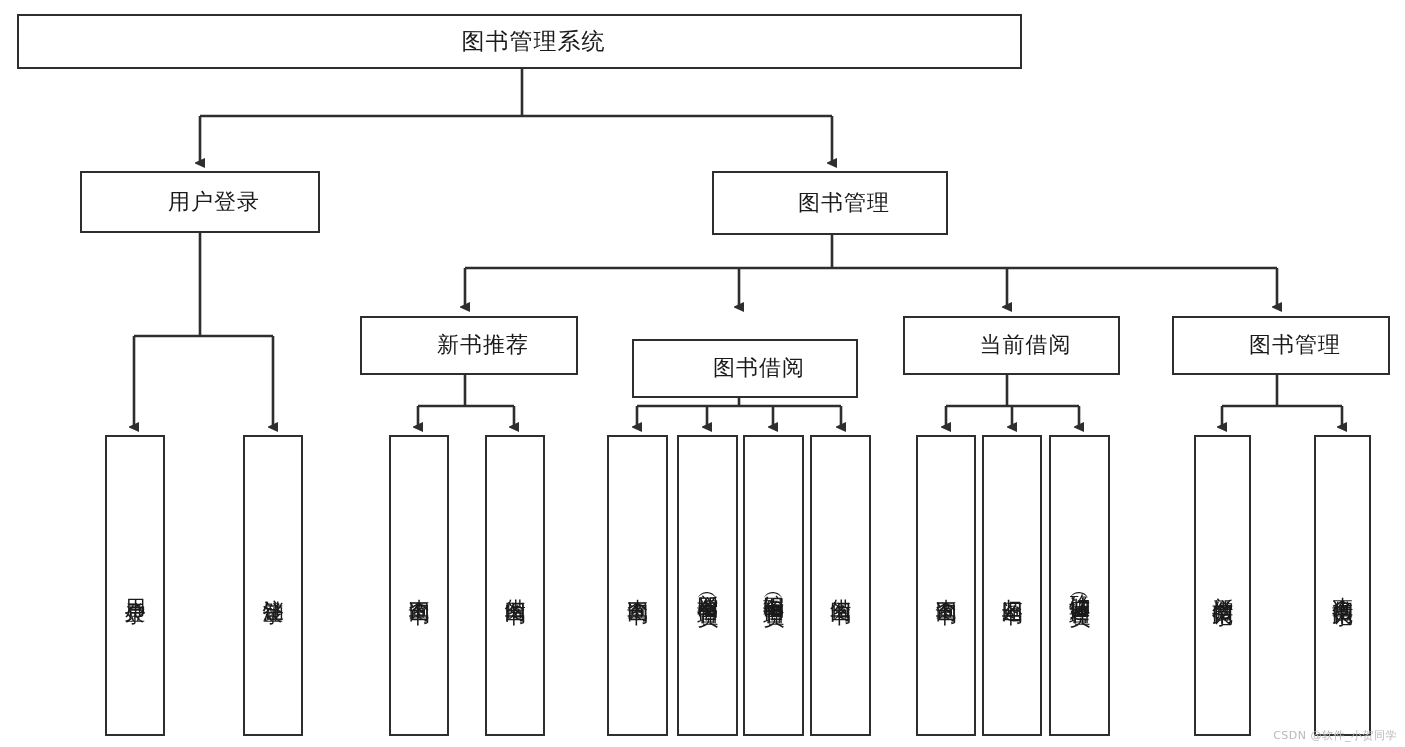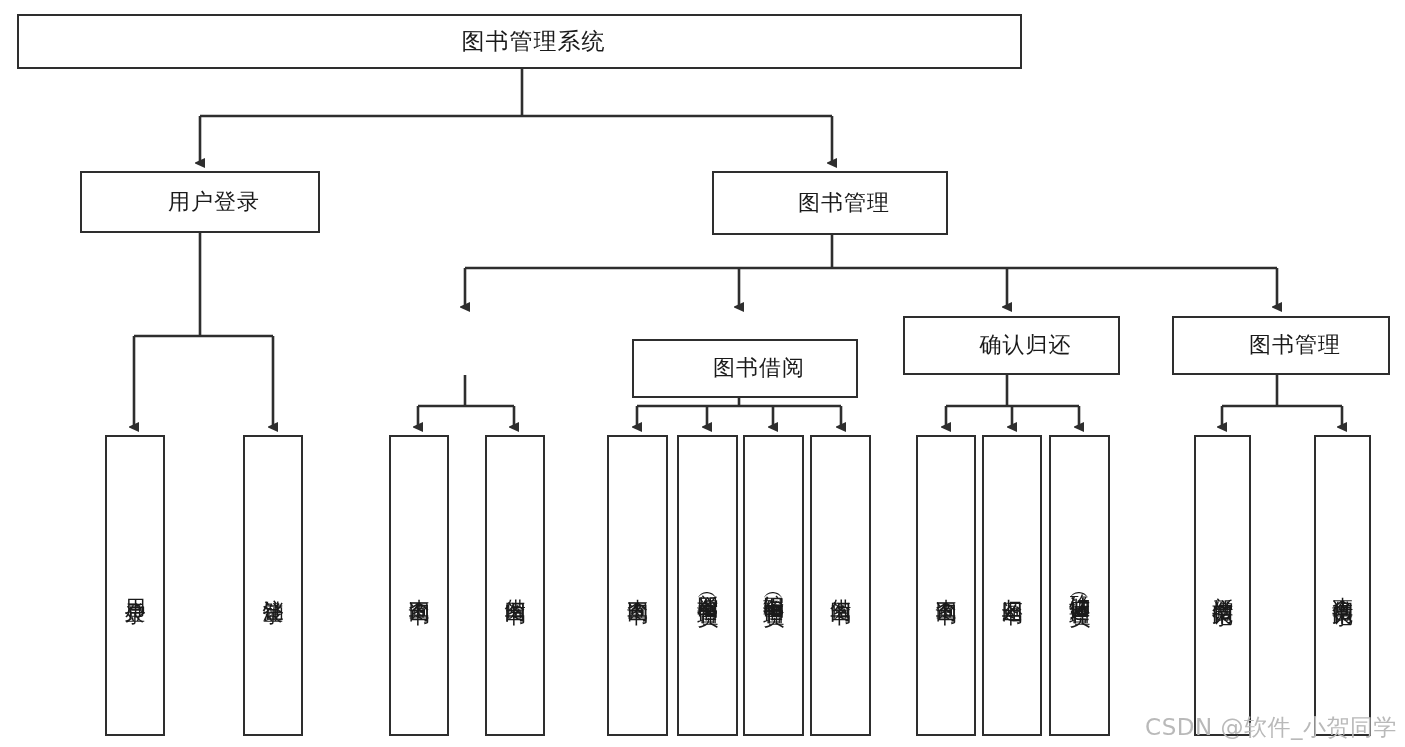--- a/index.html
+++ b/index.html
@@ -53,21 +53,21 @@
     left: 0;
     top: 0;
     width: 1405px;
     height: 747px;
     pointer-events: none;
   }
   .watermark {
     position: absolute;
     right: 8px;
     bottom: 4px;
-    font-size: 23px;
+    font-size: 11px;
     color: #b9b9b9;
     letter-spacing: 0.5px;
     white-space: nowrap;
   }
 </style>
 </head>
 <body>
 
 <div id="canvas">
 
@@ -119,22 +119,23 @@
       <path d="M1222,406 L1222,427" marker-end="url(#arrow)"></path>
       <path d="M1342,406 L1342,427" marker-end="url(#arrow)"></path>
     </g>
   </svg>
 
   <div class="node node-h root" style="left:17px; top:14px; width:1005px; height:55px;">图书管理系统</div>
 
   <div class="node node-h" style="left:80px; top:171px; width:240px; height:62px;">用户登录</div>
   <div class="node node-h" style="left:712px; top:171px; width:236px; height:64px;">图书管理</div>
 
+  <div class="node node-h" style="left:360px; top:316px; width:218px; height:59px;">新书推荐</div>
   <div class="node node-h" style="left:632px; top:316px; width:226px; height:59px;margin-top:23px;">图书借阅</div>
-  <div class="node node-h" style="left:903px; top:316px; width:217px; height:59px;">确认归还</div>
+  <div class="node node-h" style="left:903px; top:316px; width:217px; height:59px;">当前借阅</div>
   <div class="node node-h" style="left:1172px; top:316px; width:218px; height:59px;">图书管理</div>
 
   <div class="node node-v" style="left:105px; top:435px; width:60px; height:301px;">用户登录</div>
   <div class="node node-v" style="left:243px; top:435px; width:60px; height:301px;">注销登录</div>
 
   <div class="node node-v" style="left:389px; top:435px; width:60px; height:301px;">查询图书</div>
   <div class="node node-v" style="left:485px; top:435px; width:60px; height:301px;">借阅图书</div>
 
   <div class="node node-v" style="left:607px; top:435px; width:61px; height:301px;">查询图书</div>
   <div class="node node-v" style="left:677px; top:435px; width:61px; height:301px;">新增图书（管理员）</div>

